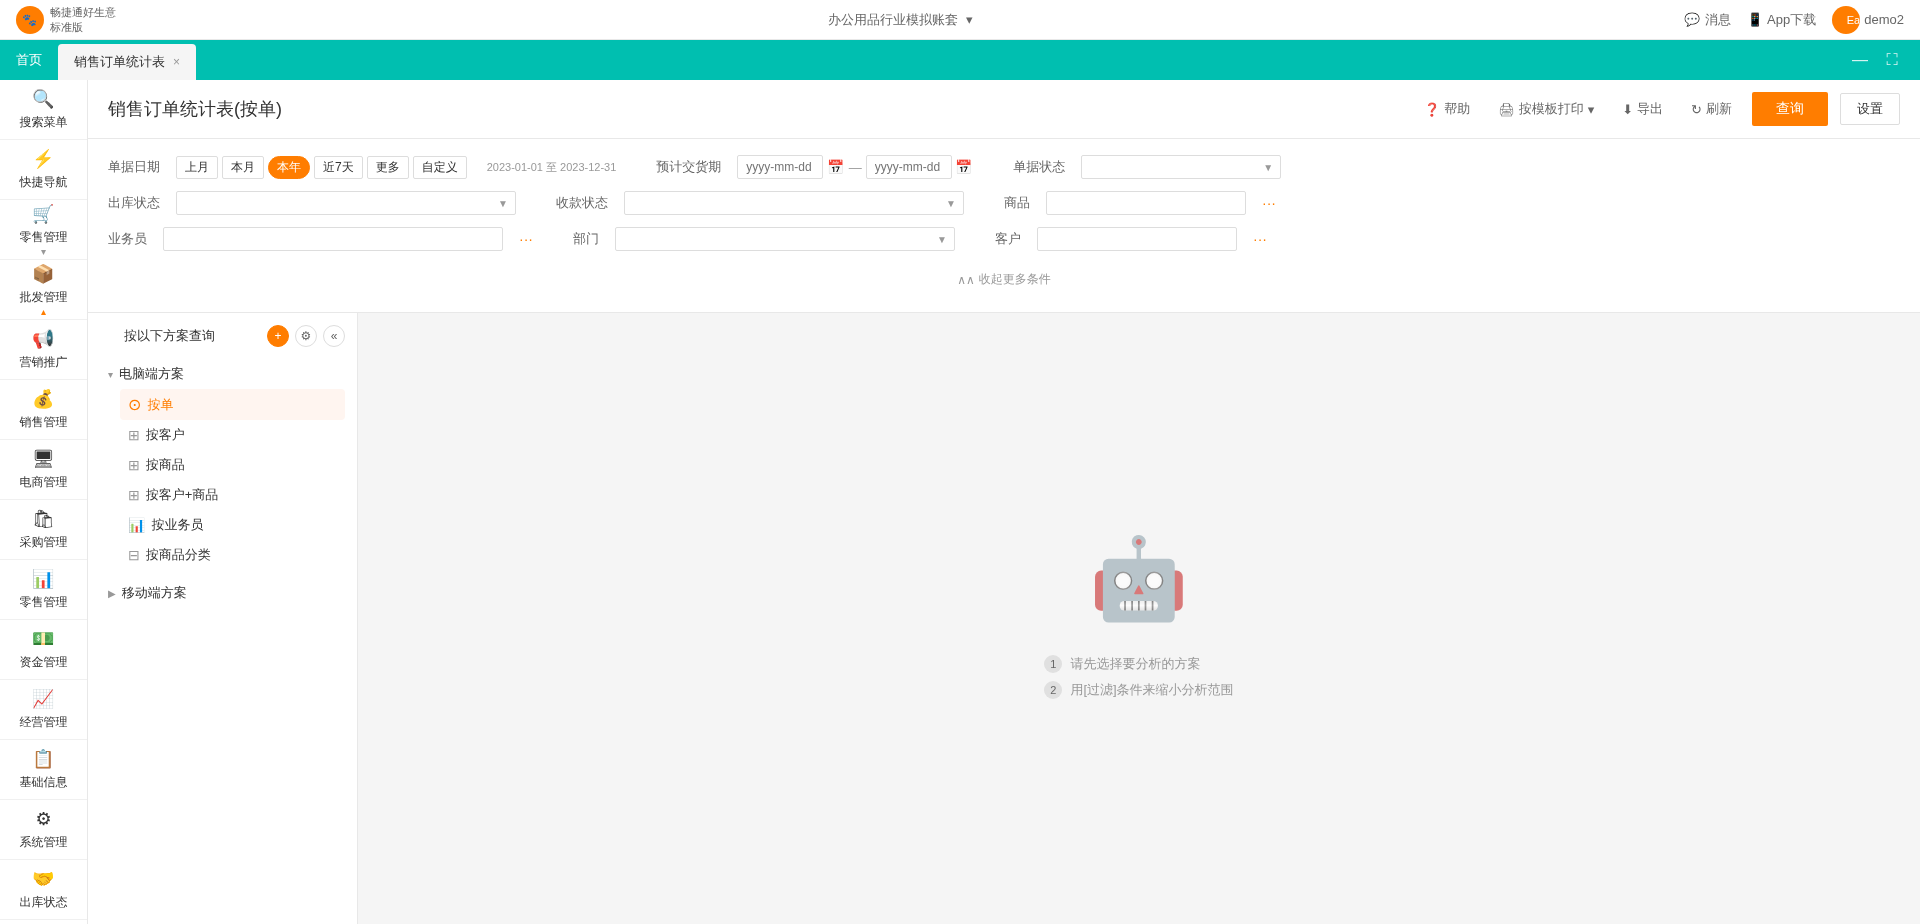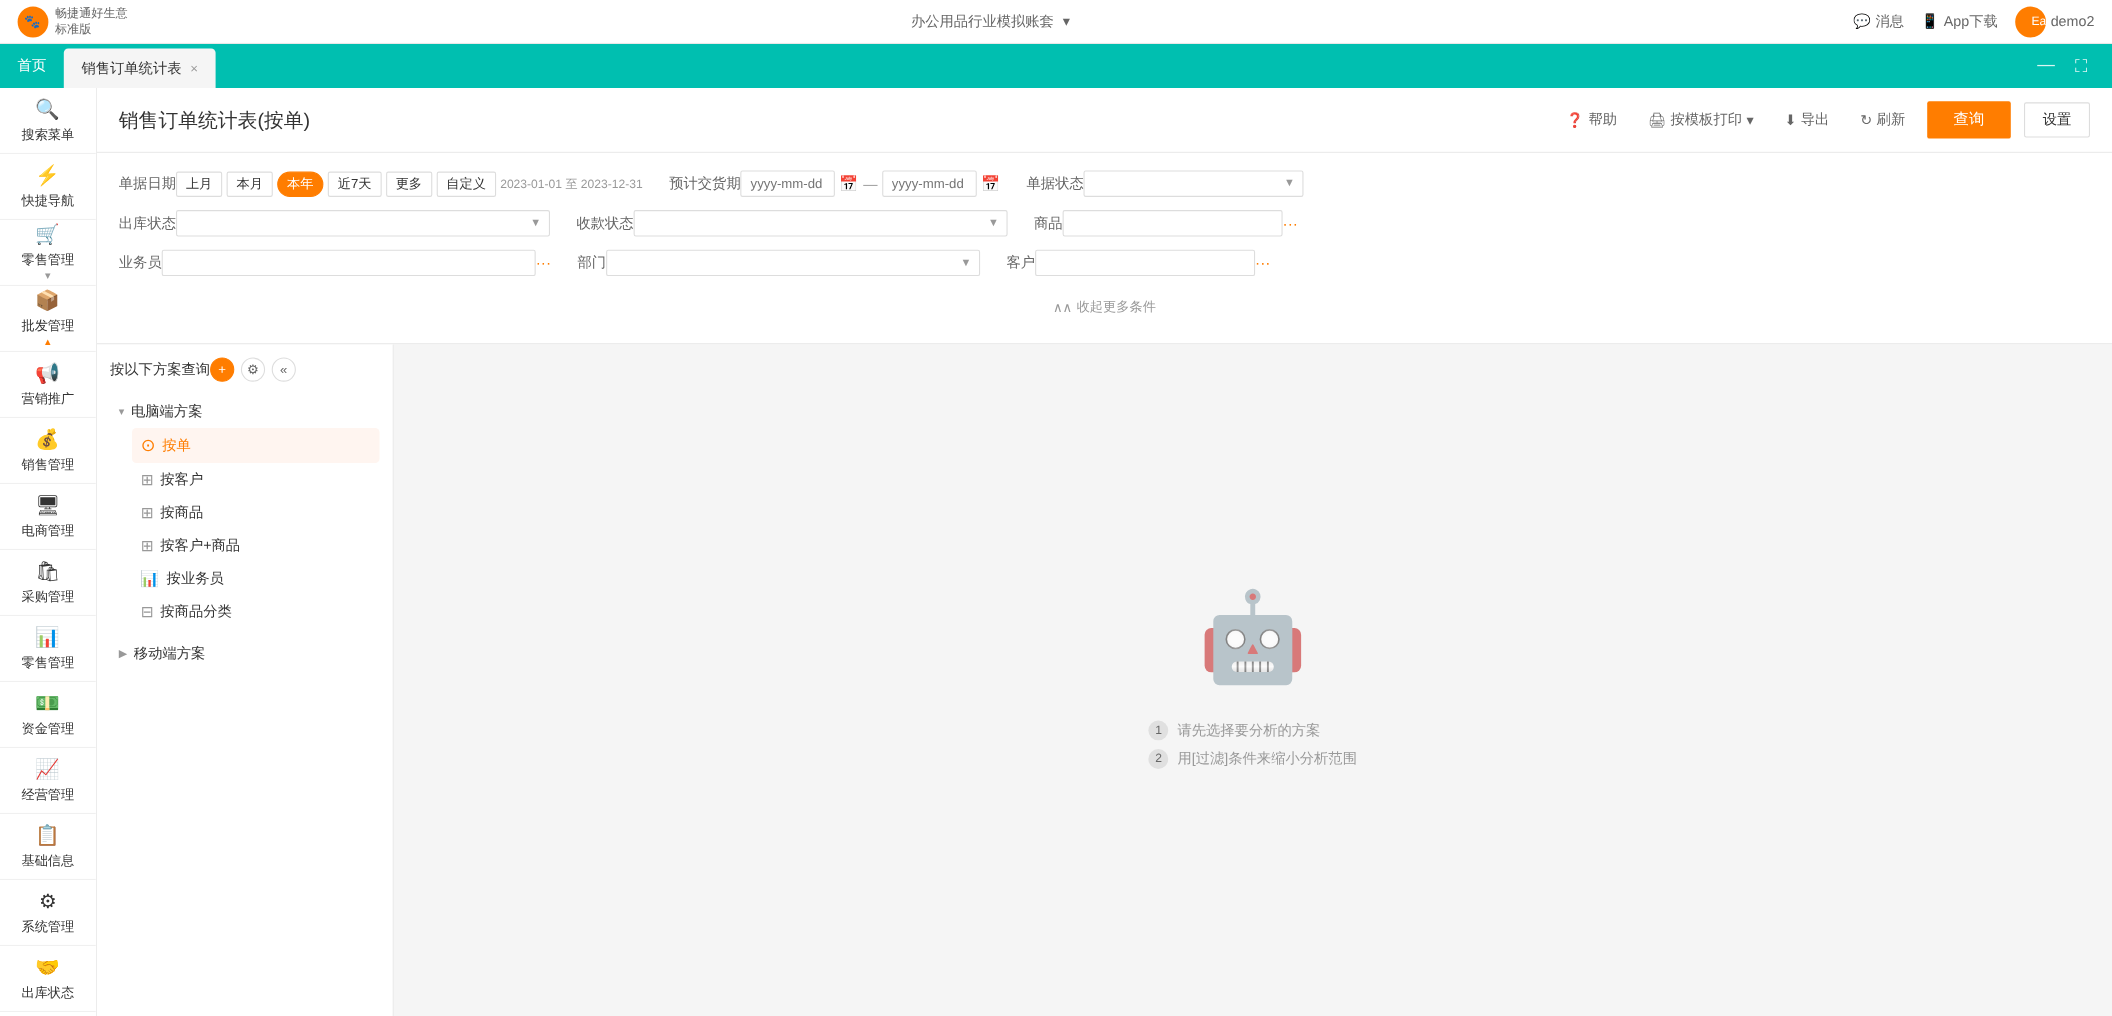--- a/index.html
+++ b/index.html
@@ -37,40 +37,40 @@
     .content-area { flex: 1; display: flex; flex-direction: column; overflow: hidden; background: #f5f5f5; }
 
     
     .page-header { background: #fff; padding: 12px 20px; display: flex; align-items: center; justify-content: space-between; border-bottom: 1px solid #e8e8e8; flex-shrink: 0; }
     .page-title { font-size: 18px; font-weight: 500; color: #333; }
     .page-header-actions { display: flex; align-items: center; gap: 12px; }
     .header-action-btn { display: flex; align-items: center; gap: 4px; color: #666; font-size: 13px; cursor: pointer; padding: 4px 8px; }
 
     
     .filter-panel { background: #fff; padding: 16px 20px; border-bottom: 1px solid #e8e8e8; flex-shrink: 0; }
-    .filter-row { display: flex; align-items: center; gap: 0; margin-bottom: 12px; flex-wrap: wrap; }
+    .filter-row { display: flex; align-items: center; gap: 16px; margin-bottom: 12px; flex-wrap: wrap; }
     .filter-row:last-child { margin-bottom: 0; }
     .filter-label { color: #666; font-size: 13px; white-space: nowrap; flex-shrink: 0; }
     .filter-date-range { display: flex; align-items: center; gap: 4px; }
     .date-btn { padding: 2px 8px; border: 1px solid #ddd; border-radius: 2px; background: #fff; cursor: pointer; font-size: 12px; color: #333; }
     .date-btn.active { background: #ff7d00; border-color: #ff7d00; color: white; border-radius: 12px; }
     .date-input { border: 1px solid #ddd; border-radius: 2px; padding: 4px 8px; font-size: 12px; color: #bbb; width: 86px; outline: none; }
     .date-range-sep { color: #999; }
     .date-icon { color: #ff7d00; font-size: 14px; cursor: pointer; }
     .filter-select { border: 1px solid #ddd; border-radius: 2px; padding: 4px 8px; font-size: 12px; color: #333; outline: none; background: #fff; width: 100%; cursor: pointer; appearance: none; -webkit-appearance: none; }
     .select-wrapper { position: relative; flex: 1; }
     .select-wrapper::after { content: '▼'; position: absolute; right: 8px; top: 50%; transform: translateY(-50%); font-size: 10px; color: #999; pointer-events: none; }
     .filter-input { border: 1px solid #ddd; border-radius: 2px; padding: 4px 8px; font-size: 12px; color: #333; outline: none; background: #fff; flex: 1; }
     .ellipsis-btn { color: #ff7d00; cursor: pointer; font-size: 14px; flex-shrink: 0; }
     .collapse-bar { text-align: center; padding: 8px; color: #999; font-size: 12px; cursor: pointer; display: flex; align-items: center; justify-content: center; gap: 4px; }
 
     
     .main-panel { display: flex; flex: 1; overflow: hidden; }
     .left-panel { width: 270px; background: #fff; border-right: 1px solid #e8e8e8; padding: 12px; overflow-y: auto; flex-shrink: 0; }
-    .left-panel-header { display: flex; align-items: center; margin-bottom: 8px; }
+    .left-panel-header { display: flex; align-items: center; justify-content: space-between; margin-bottom: 8px; margin-left: 24px; }
     .left-panel-title { font-size: 13px; color: #333; font-weight: 500; }
     .left-panel-actions { display: flex; align-items: center; gap: 6px; }
     .lp-action-btn { width: 22px; height: 22px; border-radius: 50%; border: 1px solid #ddd; display: flex; align-items: center; justify-content: center; cursor: pointer; font-size: 12px; color: #666; }
     .lp-action-btn.orange { background: #ff7d00; border-color: #ff7d00; color: white; }
     .tree-node { padding: 4px 0; }
     .tree-node-item { display: flex; align-items: center; gap: 6px; padding: 6px 8px; cursor: pointer; border-radius: 4px; font-size: 13px; color: #333; }
     .tree-node-item.active { background: #fff5f0; color: #ff7d00; }
     .tree-children { padding-left: 20px; }
 
     

